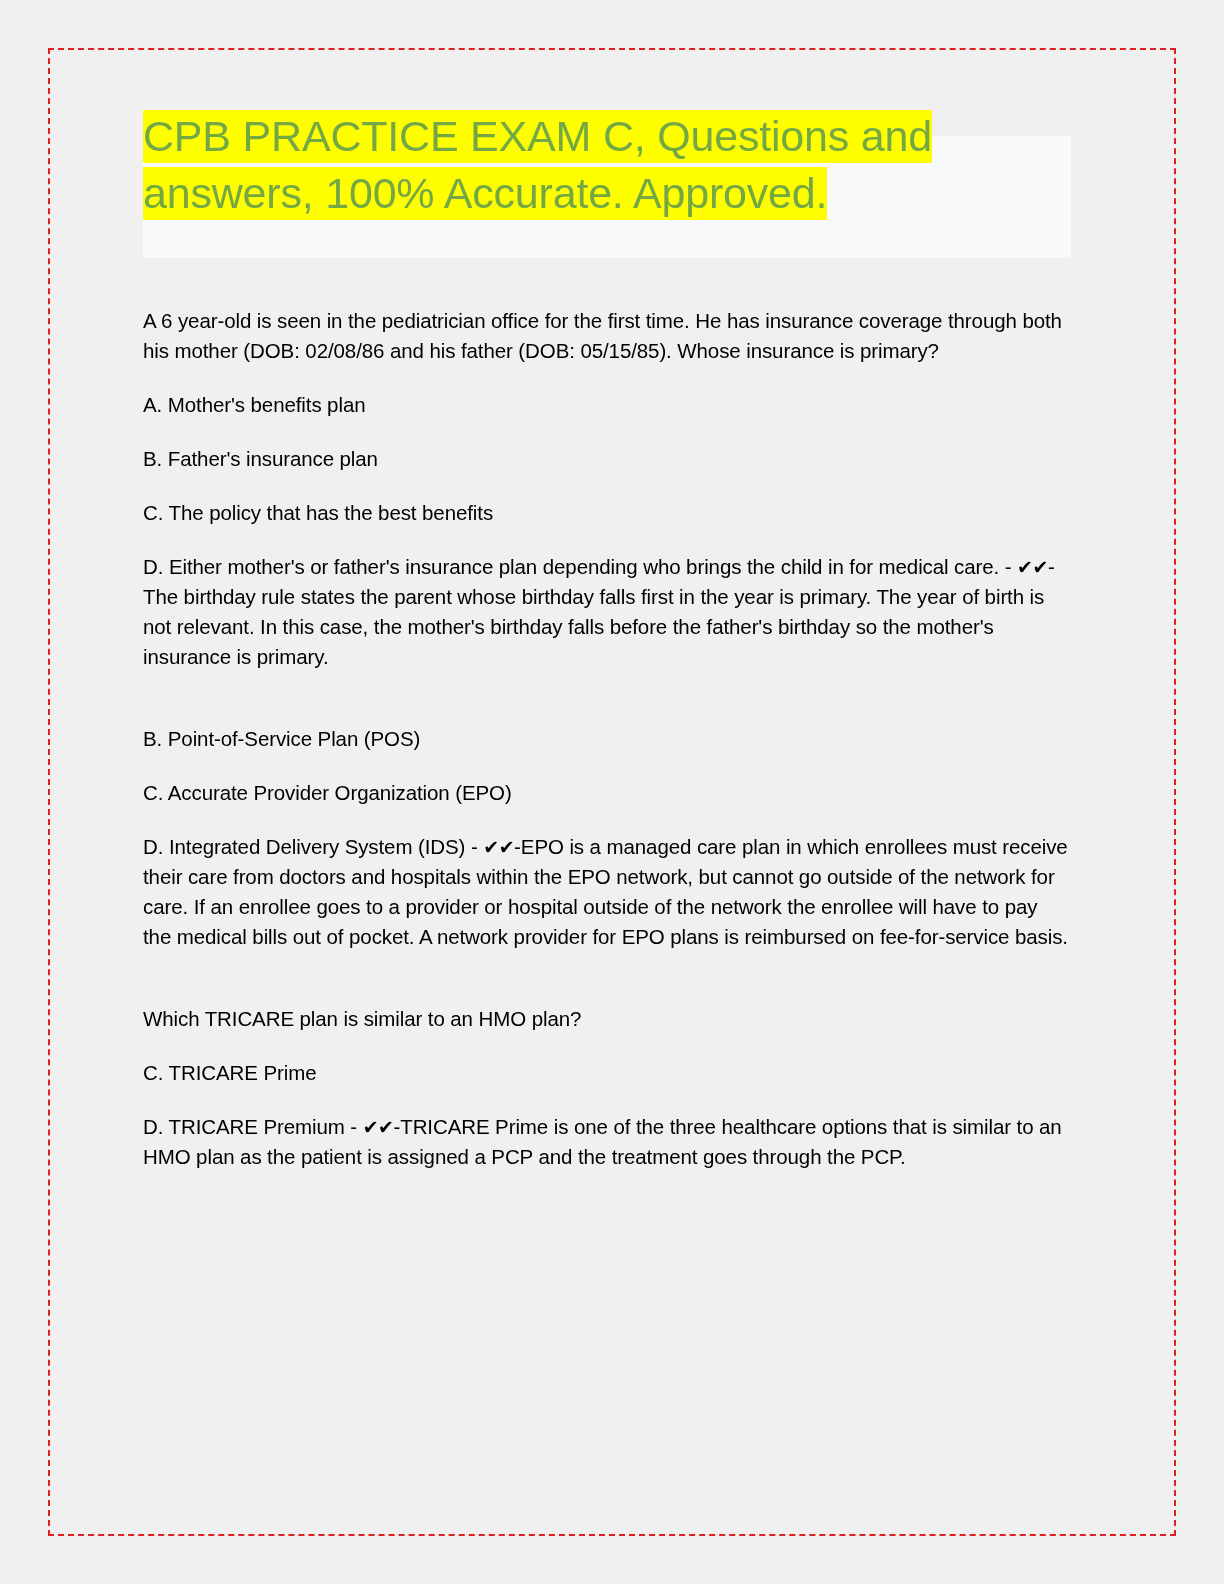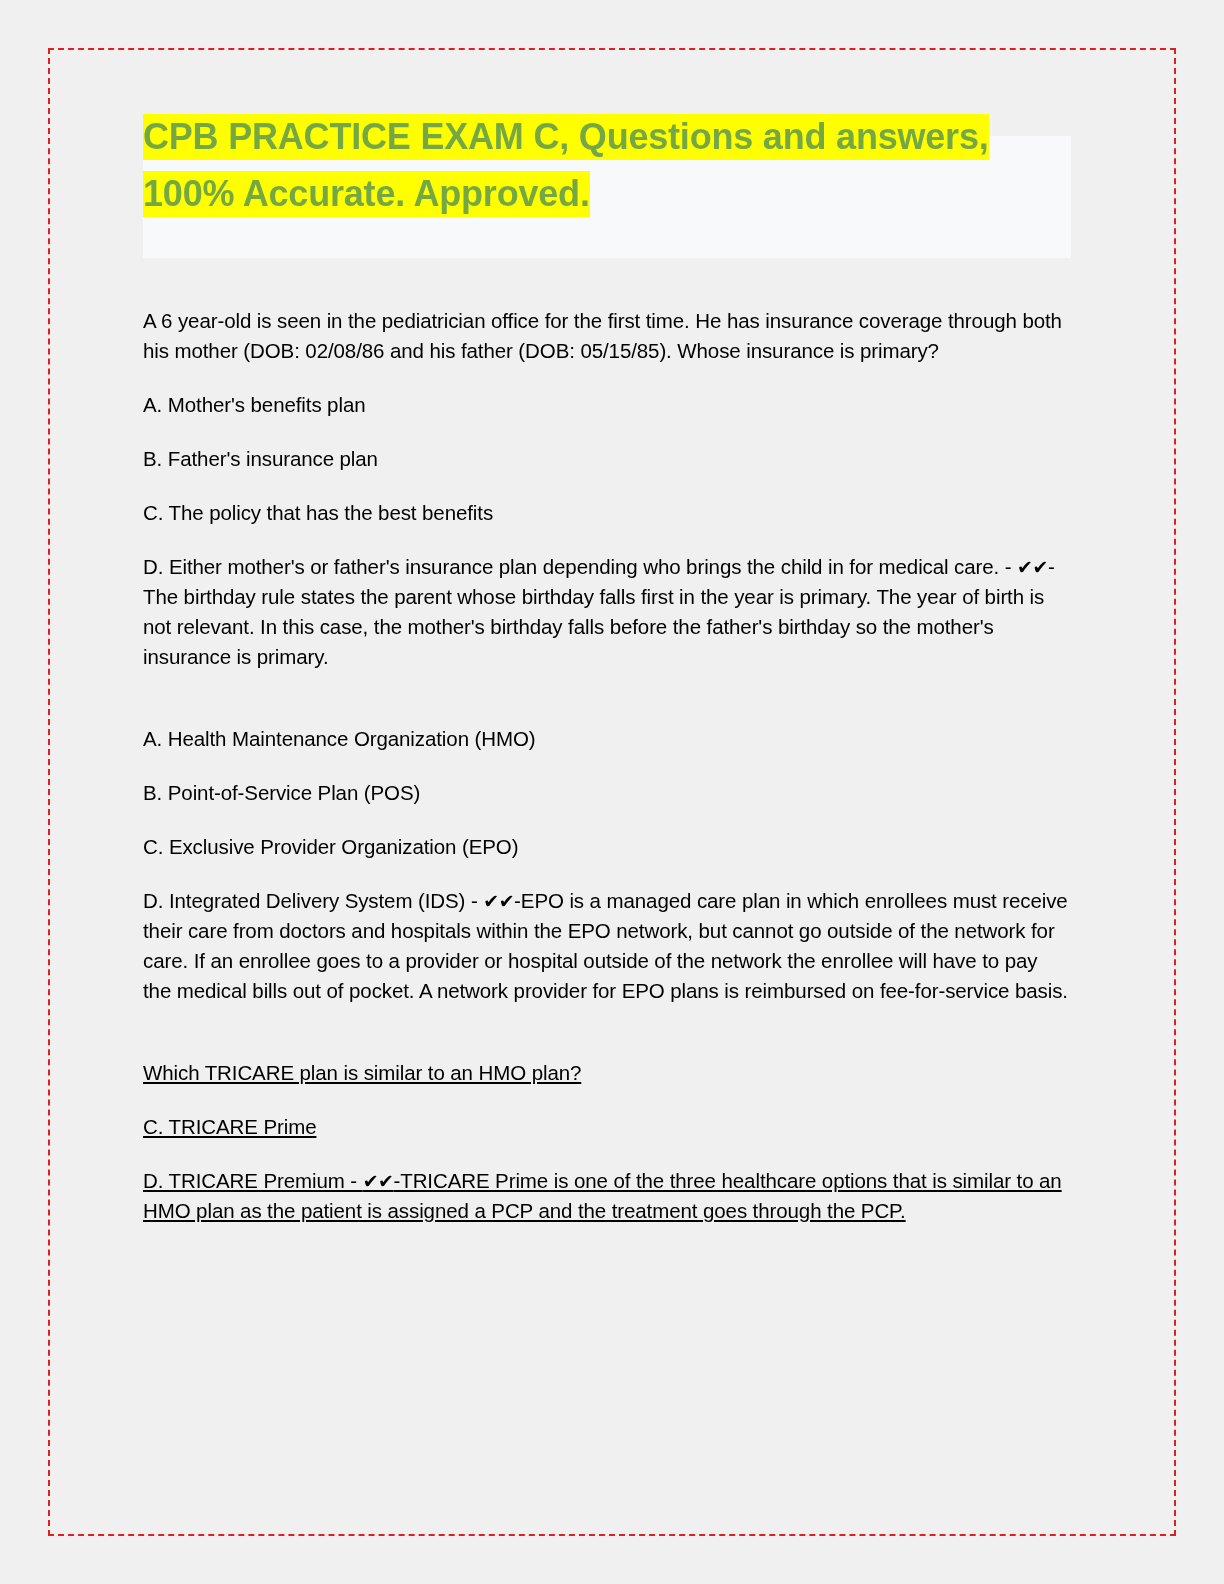--- a/index.html
+++ b/index.html
@@ -54,23 +54,23 @@
     background: #f7f9fb;
     z-index: 0;
   }
 
   .doc-title {
     position: relative;
     z-index: 1;
     margin: 0;
     width: 925px;
     font-family: "Liberation Sans", sans-serif;
-    font-size: 36px;
+    font-size: 43px;
     line-height: 57px;
-    font-weight: bold;
+    font-weight: normal;
     color: #74a844;
     letter-spacing: -0.2px;
   }
   .doc-title .hl {
     background: #ffff00;
     box-decoration-break: clone;
     -webkit-box-decoration-break: clone;
     padding: 2px 0 3px 0;
   }
 
@@ -79,21 +79,20 @@
     z-index: 1;
     margin-top: 84px;
     width: 925px;
   }
 
   .qblock {
     margin-bottom: 52px;
   }
   .qblock:last-child {
     margin-bottom: 8px;
-    text-decoration: underline;
   }
 
   p.line {
     margin: 0 0 24px 0;
     font-family: "Liberation Sans", sans-serif;
     font-size: 20.5px;
     line-height: 30px;
     color: #000000;
     letter-spacing: -0.1px;
   }
@@ -129,23 +128,22 @@
 
       <div class="qblock">
         <p class="line qstem">A 6 year-old is seen in the pediatrician office for the first time. He has insurance coverage through both his mother (DOB: 02/08/86 and his father (DOB: 05/15/85). Whose insurance is primary?</p>
         <p class="line">A. Mother's benefits plan</p>
         <p class="line">B. Father's insurance plan</p>
         <p class="line">C. The policy that has the best benefits</p>
         <p class="line"><span>D. Either mother's or father's insurance plan depending who brings the child in for medical care. - </span><span class="chk">✔✔</span><span>-The birthday rule states the parent whose birthday falls first in the year is primary. The year of birth is not relevant. In this case, the mother's birthday falls before the father's birthday so the mother's insurance is primary.</span></p>
       </div>
 
       <div class="qblock">
-        <p class="line">A. Health Maintenance Organization (HMO)</p>
         <p class="line">B. Point-of-Service Plan (POS)</p>
-        <p class="line">C. Exclusive Provider Organization (EPO)</p>
+        <p class="line">C. Accurate Provider Organization (EPO)</p>
         <p class="line"><span>D. Integrated Delivery System (IDS) - </span><span class="chk">✔✔</span><span>-EPO is a managed care plan in which enrollees must receive their care from doctors and hospitals within the EPO network, but cannot go outside of the network for care. If an enrollee goes to a provider or hospital outside of the network the enrollee will have to pay the medical bills out of pocket. A network provider for EPO plans is reimbursed on fee-for-service basis.</span></p>
       </div>
 
       <div class="qblock">
         <p class="line qstem">Which TRICARE plan is similar to an HMO plan?</p>
         <p class="line">C. TRICARE Prime</p>
         <p class="line"><span>D. TRICARE Premium - </span><span class="chk">✔✔</span><span>-TRICARE Prime is one of the three healthcare options that is similar to an HMO plan as the patient is assigned a PCP and the treatment goes through the PCP.</span></p>
       </div>
 
     </div>

